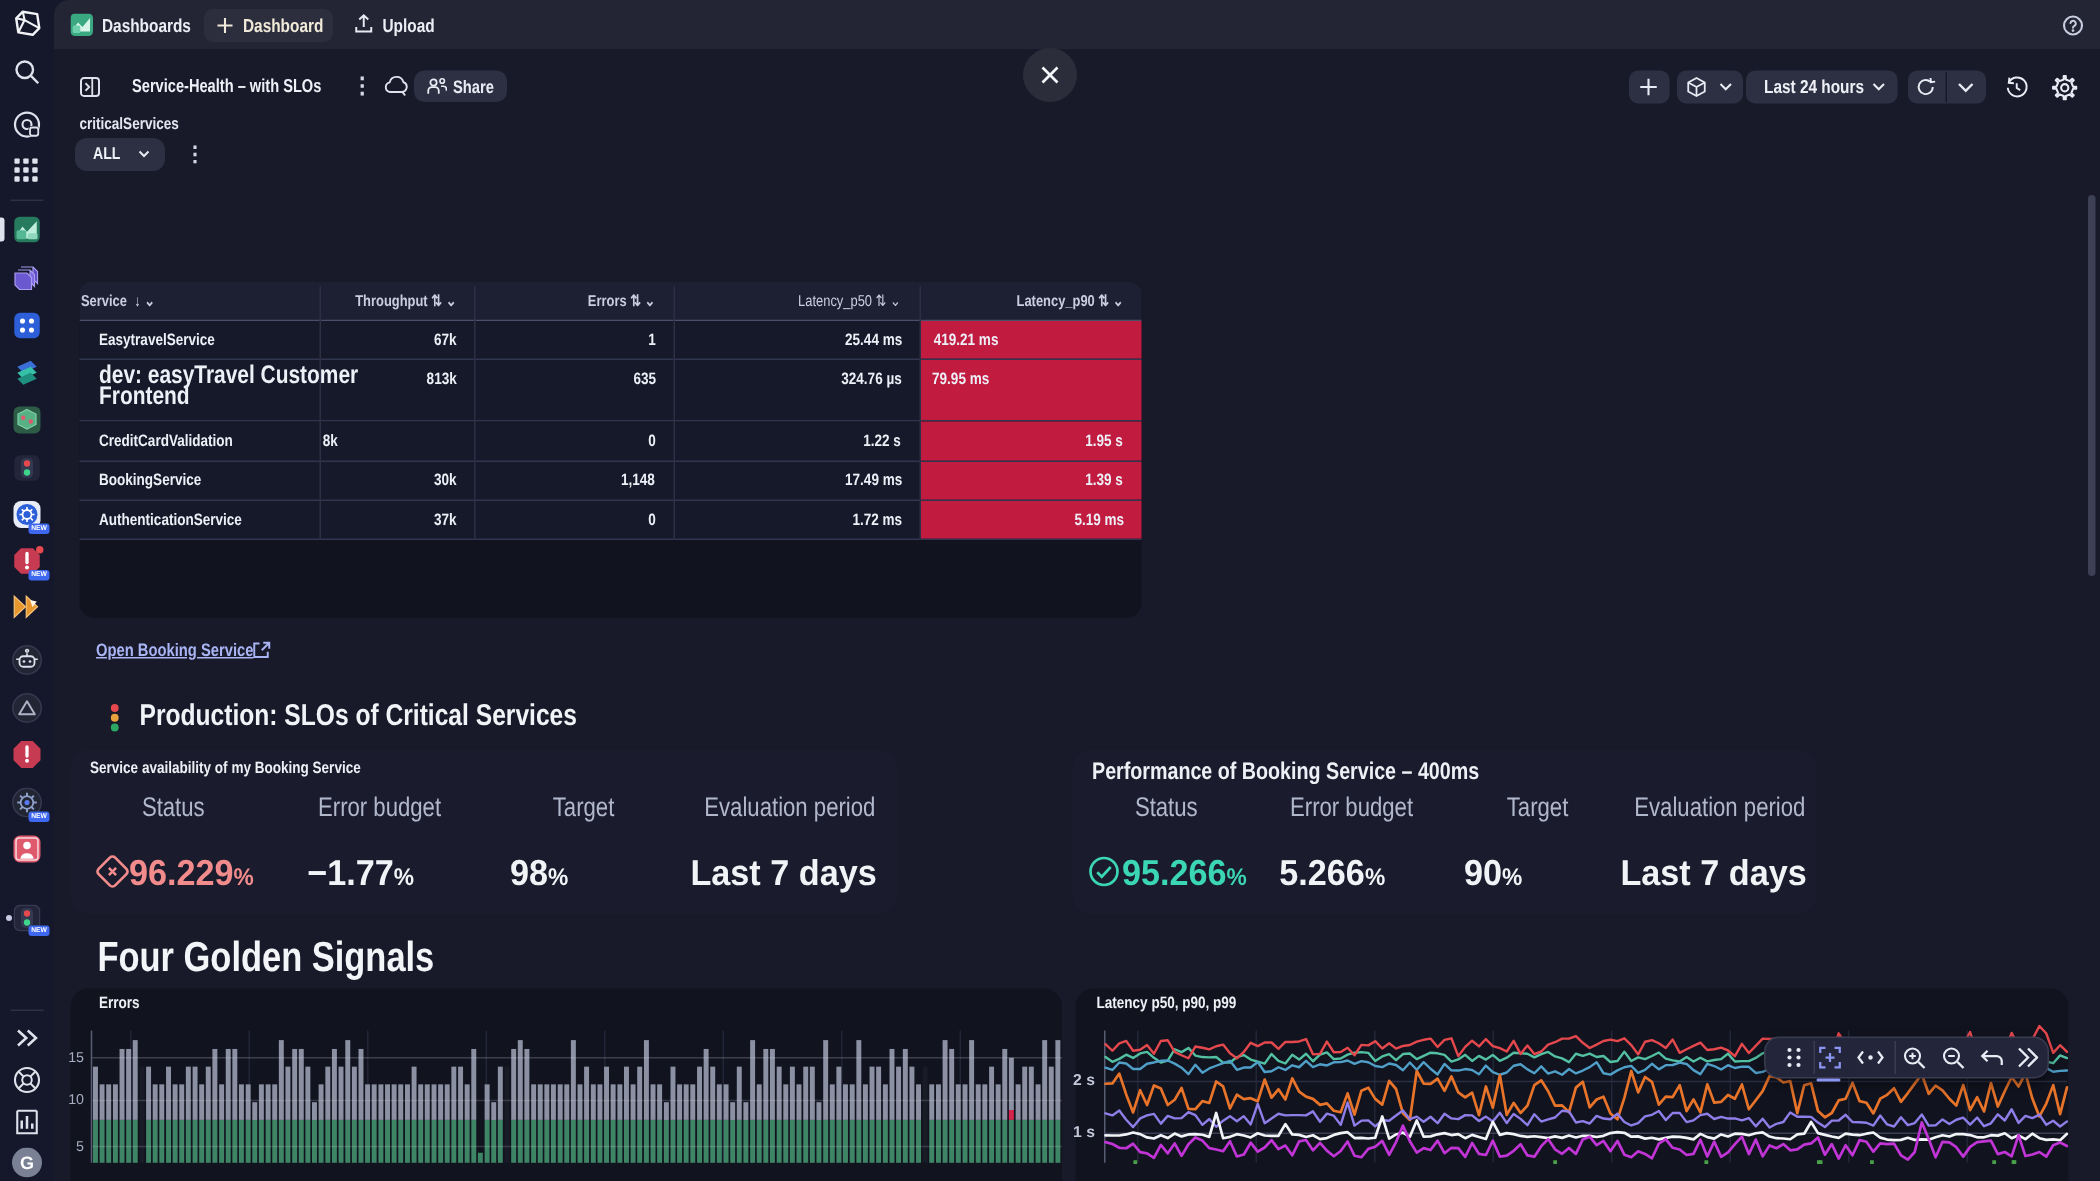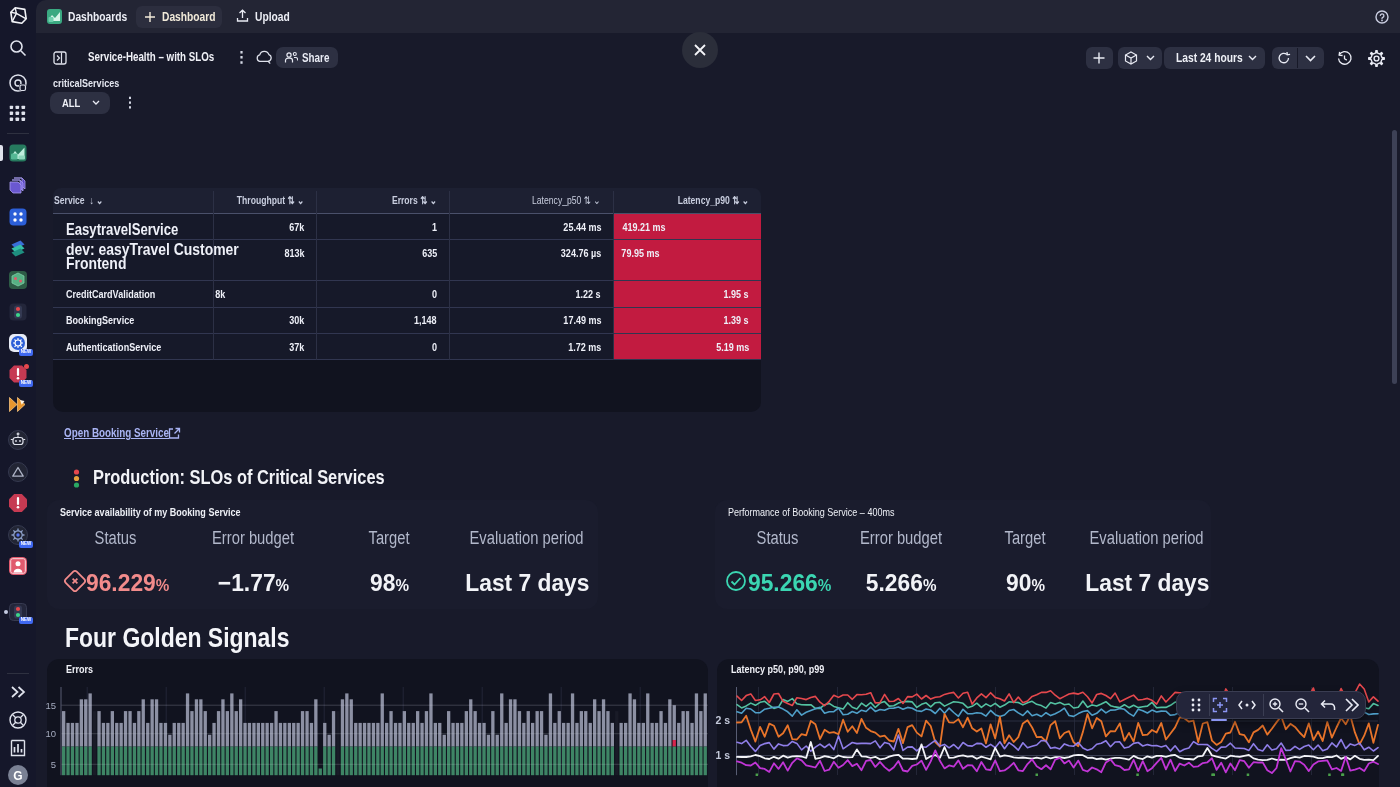--- a/index.html
+++ b/index.html
@@ -12,21 +12,21 @@
 #sidebar { position:absolute; left:0; top:0; width:36px; height:787px; background:#15172a; }
 .sic { position:absolute; left:18px; transform:translate(-50%,-50%); }
 
 #tabbar { position:absolute; left:36px; top:0; width:1364px; height:33px; background:#232534; border-radius:10px 0 0 0; }
 
 #content { position:absolute; left:36px; top:33px; width:1364px; height:754px; background:#181a2a; }
 .btn { position:absolute; background:#2d3042; border-radius:6px; color:#e9ebf4; display:flex; align-items:center; justify-content:center; }
 .panel { position:absolute; background:#11131f; border-radius:10px; }
 .card { position:absolute; background:#1a1c2d; border-radius:12px; }
 .slolabel { position:absolute; color:#b2b8cb; font-size:18px; text-align:center; }
-.slovalue { position:absolute; font-weight:bold; color:#f2f3f7; font-size:24px; text-align:center; }
+.slovalue { position:absolute; font-weight:bold; color:#f2f3f7; font-size:24px; }
 .pct { font-size:16px; }
 .slovalue .cxc { transform:scaleX(.95); }
 .slovalue .cx { transform:scaleX(.95); }
 </style></head>
 <body>
 <div id="root">
 <div id="sidebar"></div>
 <div id="tabbar"></div>
 <div id="content"></div>
 
@@ -135,21 +135,21 @@
 <div class="abs" style="left:614px;top:334px;width:147px;height:25px;background:#c21b40"></div>
 <div class="abs" style="left:213px;top:191px;width:1px;height:169px;background:#2c3045"></div>
 <div class="abs" style="left:316px;top:191px;width:1px;height:169px;background:#2c3045"></div>
 <div class="abs" style="left:449px;top:191px;width:1px;height:169px;background:#2c3045"></div>
 <div class="abs" style="left:613px;top:191px;width:1px;height:169px;background:#2c3045"></div>
 <div class="abs" style="left:54px;top:194px;font-size:10.5px;font-weight:bold;color:#c9cedf"><span class="cx">Service &nbsp;↓ ⌄</span></div>
 <div class="abs" style="left:213px;top:194px;width:91px;text-align:right;font-size:10.5px;font-weight:bold;color:#c9cedf"><span class="cxr">Throughput ⇅ ⌄</span></div>
 <div class="abs" style="left:316px;top:194px;width:121px;text-align:right;font-size:10.5px;font-weight:bold;color:#c9cedf"><span class="cxr">Errors ⇅ ⌄</span></div>
 <div class="abs" style="left:449px;top:194px;width:152px;text-align:right;font-size:10.5px;font-weight:normal;color:#c9cedf"><span class="cxr">Latency_p50 ⇅ ⌄</span></div>
 <div class="abs" style="left:613px;top:194px;width:136px;text-align:right;font-size:10.5px;font-weight:bold;color:#c9cedf"><span class="cxr">Latency_p90 ⇅ ⌄</span></div>
-<div class="abs" style="left:66px;top:220.5px;font-size:16px;font-weight:bold;color:#eef0f8"><span class="cx">EasytravelService</span></div>
+<div class="abs" style="left:66px;top:220.5px;font-size:11px;font-weight:bold;color:#eef0f8"><span class="cx">EasytravelService</span></div>
 <div class="abs" style="left:213px;top:220.5px;width:91px;text-align:right;font-size:11px;font-weight:bold;color:#eef0f8"><span class="cxr">67k</span></div>
 <div class="abs" style="left:316px;top:220.5px;width:121px;text-align:right;font-size:11px;font-weight:bold;color:#eef0f8"><span class="cxr">1</span></div>
 <div class="abs" style="left:449px;top:220.5px;width:152px;text-align:right;font-size:11px;font-weight:bold;color:#eef0f8"><span class="cxr">25.44 ms</span></div>
 <div class="abs" style="left:613px;top:220.5px;width:136px;font-size:11px;font-weight:bold;color:#eef0f8"><span class="cxr">419.21 ms</span></div>
 <div class="abs" style="left:66px;top:243px;font-size:17px;font-weight:bold;color:#eef0f8;line-height:14px"><span class="cx">dev: easyTravel Customer<br>Frontend</span></div>
 <div class="abs" style="left:213px;top:247px;width:91px;text-align:right;font-size:11px;font-weight:bold;color:#eef0f8"><span class="cxr">813k</span></div>
 <div class="abs" style="left:316px;top:247px;width:121px;text-align:right;font-size:11px;font-weight:bold;color:#eef0f8"><span class="cxr">635</span></div>
 <div class="abs" style="left:449px;top:247px;width:152px;text-align:right;font-size:11px;font-weight:bold;color:#eef0f8"><span class="cxr">324.76 µs</span></div>
 <div class="abs" style="left:613px;top:247px;width:111px;font-size:11px;font-weight:bold;color:#eef0f8"><span class="cxr">79.95 ms</span></div>
 <div class="abs" style="left:66px;top:287.75px;font-size:11px;font-weight:bold;color:#eef0f8"><span class="cx">CreditCardValidation</span></div>
@@ -190,21 +190,21 @@
 <svg class="abs" style="left:63px;top:569px" width="24" height="24" viewBox="0 0 24 24">
       <rect x="4.2" y="4.2" width="15.6" height="15.6" rx="2.5" transform="rotate(45 12 12)" stroke="#f28b8b" stroke-width="1.8" fill="none"></rect>
       <path d="M9.6 9.6 L14.4 14.4 M14.4 9.6 L9.6 14.4" stroke="#f28b8b" stroke-width="1.7"></path>
     </svg>
 <div class="slovalue" style="left:86px;top:569px;color:#f28b8b;text-align:left"><span class="cx">96.229<span class="pct">%</span></span></div>
 <div class="slovalue" style="left:203px;top:569px;width:100px"><span class="cxc">−1.77<span class="pct">%</span></span></div>
 <div class="slovalue" style="left:339px;top:569px;width:100px"><span class="cxc">98<span class="pct">%</span></span></div>
 <div class="slovalue" style="left:457px;top:569px;width:140px"><span class="cxc">Last 7 days</span></div>
 
 <div class="card" style="left:715px;top:500px;width:496px;height:109px"></div>
-<div class="abs" style="left:728px;top:506px;font-size:11px;font-weight:normal;color:#eef0f6"><span class="cx">Performance of Booking Service – 400ms</span></div>
+<div class="abs" style="left:728px;top:506px;font-size:16px;font-weight:bold;color:#eef0f6"><span class="cx">Performance of Booking Service – 400ms</span></div>
 <div class="slolabel" style="left:728px;top:528px;width:100px"><span class="cxc">Status</span></div>
 <div class="slolabel" style="left:851px;top:528px;width:100px"><span class="cxc">Error budget</span></div>
 <div class="slolabel" style="left:975px;top:528px;width:100px"><span class="cxc">Target</span></div>
 <div class="slolabel" style="left:1077px;top:528px;width:140px"><span class="cxc">Evaluation period</span></div>
 <svg class="abs" style="left:725px;top:570px" width="22" height="22" viewBox="0 0 22 22">
       <circle cx="11" cy="11" r="9" stroke="#3bd6b2" stroke-width="1.8" fill="none"></circle>
       <path d="M6.5 11.5 L9.5 14.5 L15.5 8" stroke="#3bd6b2" stroke-width="1.8" fill="none"></path>
     </svg>
 <div class="slovalue" style="left:748px;top:569px;color:#3bd6b2;text-align:left"><span class="cx">95.266<span class="pct">%</span></span></div>
 <div class="slovalue" style="left:851px;top:569px;width:100px"><span class="cxc">5.266<span class="pct">%</span></span></div>

